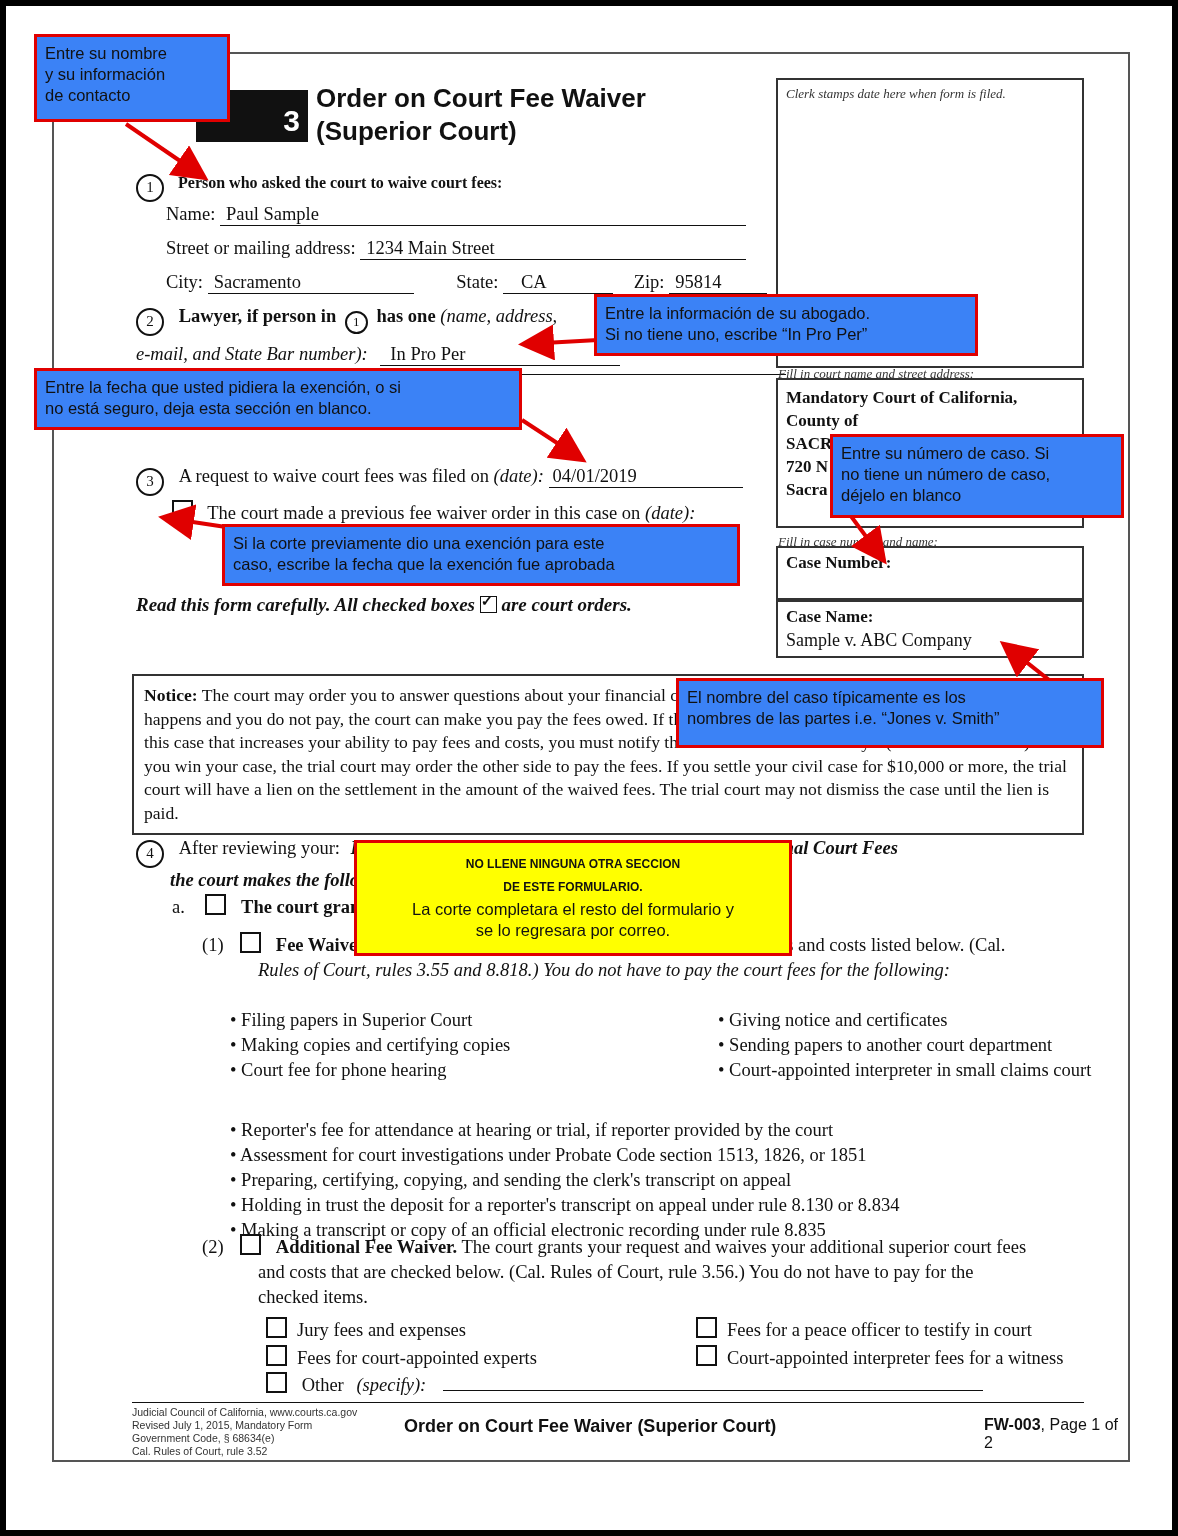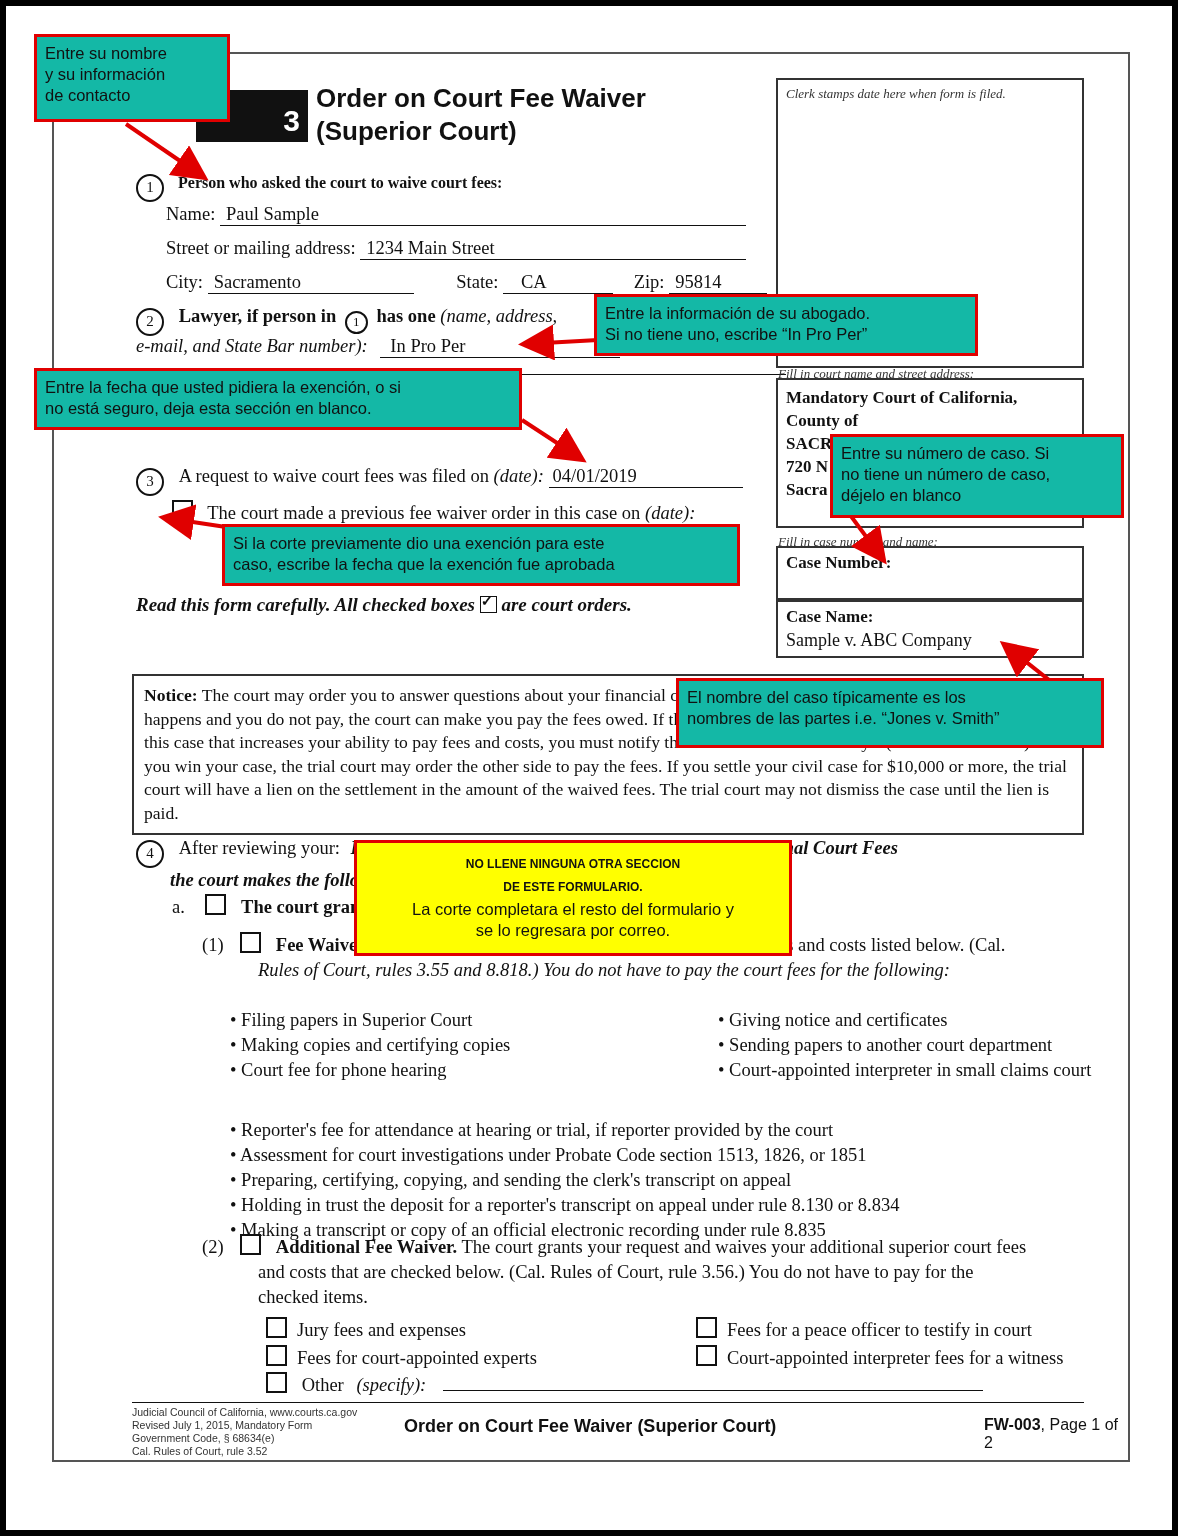--- a/index.html
+++ b/index.html
@@ -21,21 +21,21 @@
   .b{font-weight:bold;}
   .i{font-style:italic;}
 
   .lbl1{position:absolute;left:82px;top:120px;width:640px;}
   .row-name{position:absolute;left:112px;top:150px;width:620px;font-size:18.5px;}
   .row-street{position:absolute;left:112px;top:184px;width:620px;font-size:18.5px;}
   .row-city{position:absolute;left:112px;top:218px;width:620px;font-size:18.5px;}
   .uline{border-bottom:1.5px solid #111;display:inline-block;min-width:10px;}
 
   .lbl2{position:absolute;left:82px;top:252px;width:660px;font-size:18.5px;}
-  .lbl2 .line2{display:block;margin-top:0;}
+  .lbl2 .line2{display:block;margin-top:8px;}
   .attorney-rule{position:absolute;left:82px;top:320px;width:650px;border-bottom:1.5px solid #111;}
 
   .courtname-cap{position:absolute;left:724px;top:312px;font-size:13px;font-style:italic;color:#333;}
   .courtbox{position:absolute;left:722px;top:324px;width:308px;height:150px;border:2px solid #333;box-sizing:border-box;padding:6px 8px;font-size:17px;font-weight:bold;line-height:23px;}
   .casecap{position:absolute;left:724px;top:480px;font-size:13px;font-style:italic;color:#333;}
   .casenum{position:absolute;left:722px;top:492px;width:308px;height:54px;border:2px solid #333;box-sizing:border-box;padding:5px 8px;font-size:17px;font-weight:bold;}
   .casename{position:absolute;left:722px;top:546px;width:308px;height:58px;border:2px solid #333;box-sizing:border-box;padding:5px 8px;font-size:17px;font-weight:bold;}
   .casename .val{font-weight:normal;font-size:18px;display:block;margin-top:3px;}
 
   .sec3{position:absolute;left:82px;top:412px;width:650px;font-size:18.5px;}
@@ -68,21 +68,21 @@
   .otherline{position:absolute;left:212px;top:1318px;width:830px;font-size:18.5px;}
 
   
   .foot-rule{position:absolute;left:78px;top:1348px;width:952px;border-top:1.5px solid #111;}
   .foot-left{position:absolute;left:78px;top:1352px;font-size:10.5px;line-height:13px;font-family:"Liberation Sans",sans-serif;color:#333;}
   .foot-center{position:absolute;left:350px;top:1362px;font-family:"Liberation Sans",sans-serif;font-weight:bold;font-size:18px;}
   .foot-right{position:absolute;left:930px;top:1362px;font-family:"Liberation Sans",sans-serif;font-size:16px;}
   .foot-right b{font-weight:bold;}
 
   
-  .anno{position:absolute;background:#14b8a6;border:3px solid #e00000;box-sizing:border-box;font-family:"Liberation Sans",sans-serif;font-size:16.5px;line-height:21px;color:#111;padding:6px 8px;z-index:20;}
+  .anno{position:absolute;background:#3b82f6;border:3px solid #e00000;box-sizing:border-box;font-family:"Liberation Sans",sans-serif;font-size:16.5px;line-height:21px;color:#111;padding:6px 8px;z-index:20;}
   .anno.yellow{background:#ffff00;border-color:#e00000;text-align:center;}
   .anno.yellow .big{font-weight:bold;font-size:12px;line-height:23px;display:block;}
   .arrow{position:absolute;z-index:19;}
   svg{overflow:visible;}
 </style>
 </head>
 <body>
 
 <div class="page">
   <div class="sheet">

